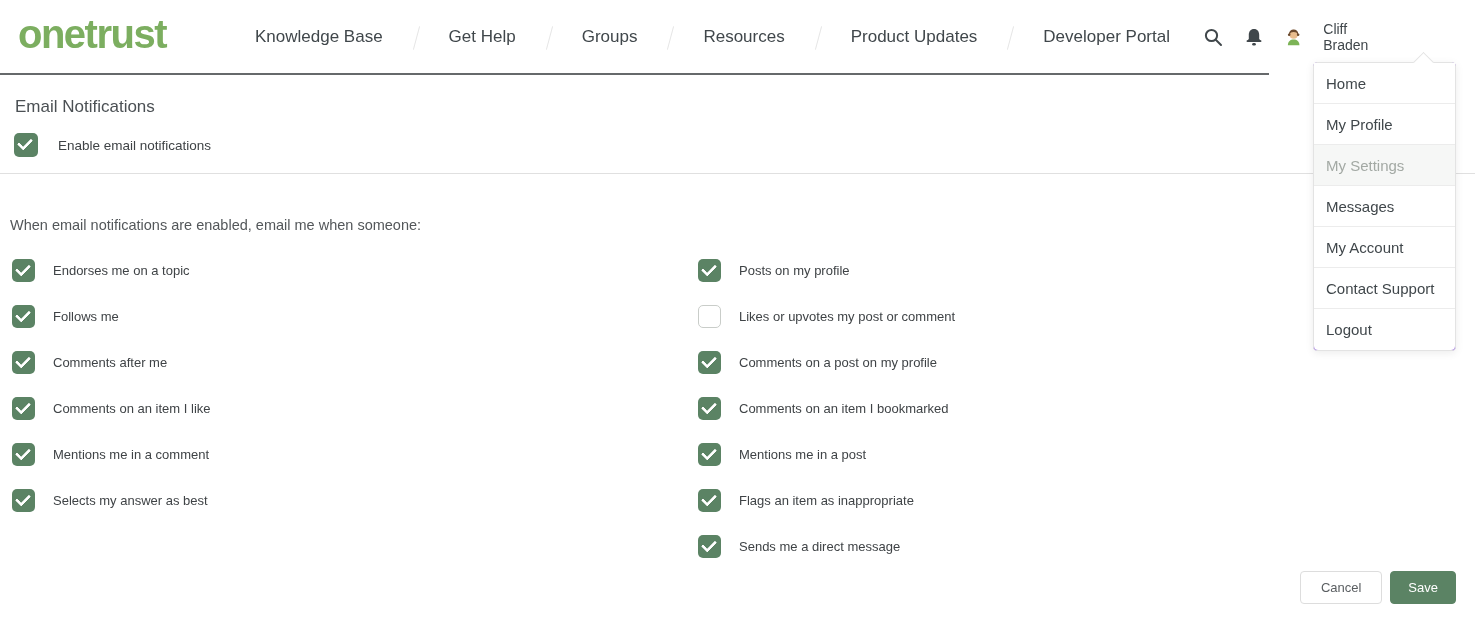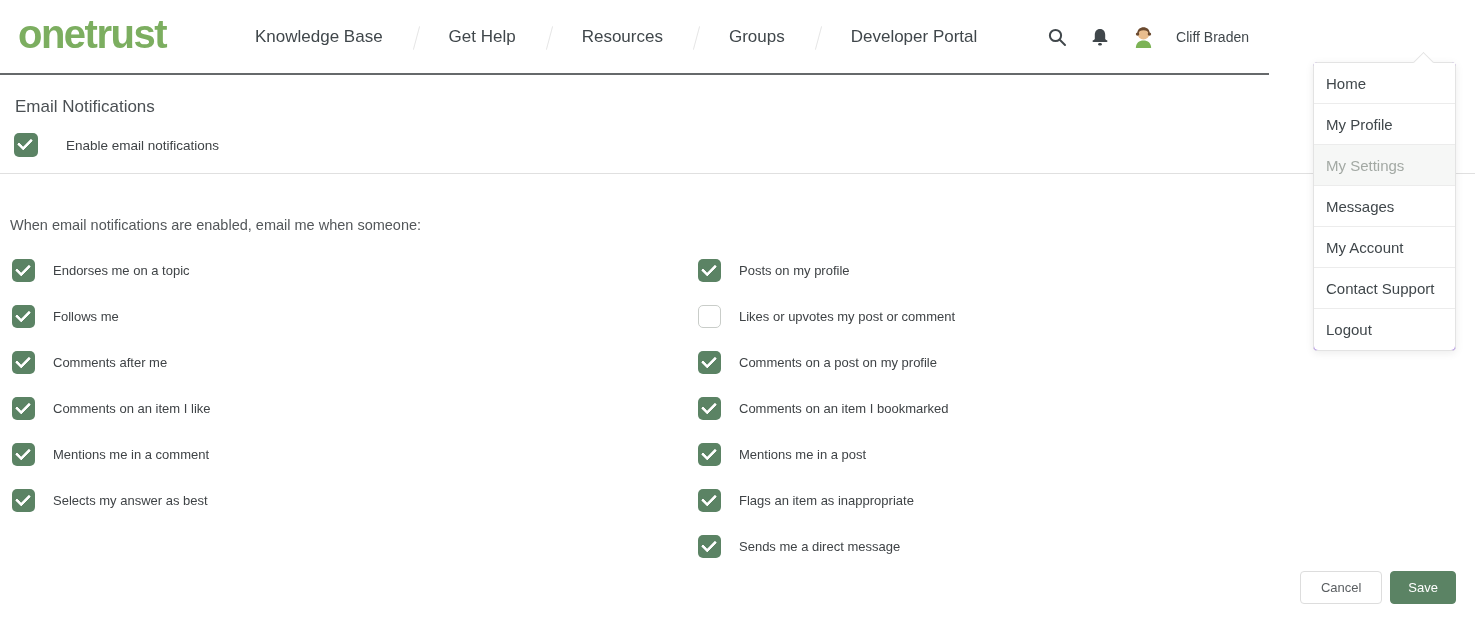--- a/index.html
+++ b/index.html
@@ -52,21 +52,21 @@
   .option-row { display:flex; align-items:center; height:46px; cursor:pointer; }
 
   .cb { position:relative; width:23px; height:23px; border-radius:5px; flex:0 0 auto;
     background:#5b8364; cursor:pointer; }
   .cb.unchecked { background:#fff; border:1px solid #c9cdc9; }
   .cb.checked::after { content:''; position:absolute; left:4px; top:5px; width:11px;
     height:6px; border-left:3px solid #fff; border-bottom:3px solid #fff;
     border-radius:1px; transform:rotate(-45deg); }
   .cb.big { width:24px; height:24px; }
   .cb-label { font-size:13px; color:#3f4346; margin-left:18px; white-space:nowrap; }
-  .enable-row .cb-label { margin-left:28px; font-size:13.5px; }
+  .enable-row .cb-label { margin-left:20px; font-size:13.5px; }
 
   
   .actions { position:absolute; top:571px; right:19px; display:flex; gap:8px; }
   .btn { font-family:"Liberation Sans", sans-serif; font-size:13px; border-radius:4px;
     cursor:pointer; }
   .btn-cancel { background:#fff; border:1px solid #ddd; color:#5a5e61; padding:8px 20px; }
   .btn-save { background:#5b8364; border:1px solid #5b8364; color:#fff; padding:8px 17px; }
 </style>
 </head>
 <body>
@@ -76,24 +76,27 @@
 
   <nav class="nav">
 
   <div class="nav-item">
         <span>Knowledge Base</span>
       </div>
       <div class="nav-item">
         <span>Get Help</span>
       </div>
       <div class="nav-item">
+        <span>Groups</span>
+      </div>
+      <div class="nav-item">
         <span>Resources</span>
       </div>
       <div class="nav-item">
-        <span>Groups</span>
+        <span>Product Updates</span>
       </div>
       <div class="nav-item">
         <span>Developer Portal</span>
       </div>
     </nav>
 
   <div class="header-right">
     <div class="icon-btn">
       <svg width="20" height="20" viewBox="0 0 20 20">
         <circle cx="8.5" cy="8.5" r="5.6" fill="none" stroke="#40474b" stroke-width="2"></circle>

